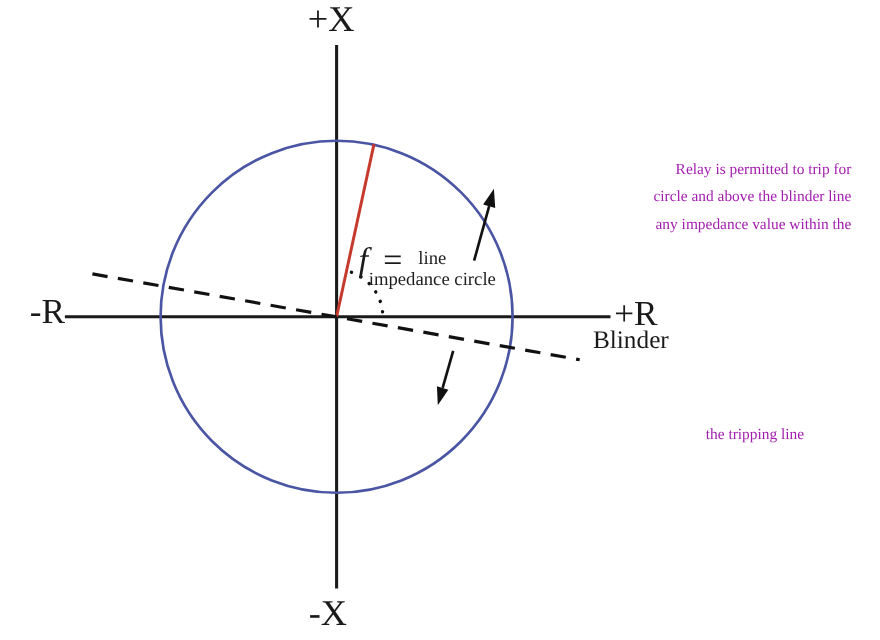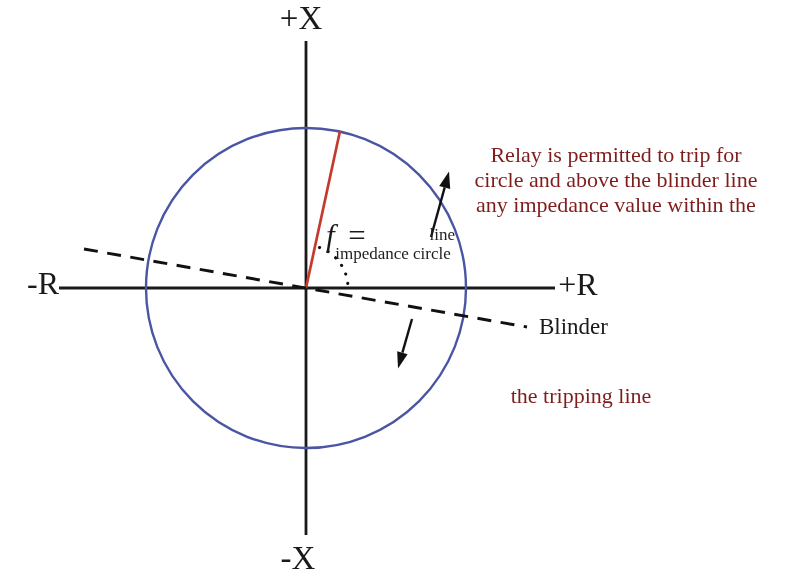--- a/index.html
+++ b/index.html
@@ -25,24 +25,24 @@
     position: absolute;
     white-space: nowrap;
     color: #1a1a1a;
   }
   .axis-lbl {
     font-size: 33px;
     text-align: center;
   }
   .para {
     position: absolute;
-    font-size: 22px;
+    font-size: 14px;
     line-height: 25px;
-    text-align: center;
-    color: #7f1d1d;
+    text-align: right;
+    color: #a21caf;
   }
   .angle-expr {
     font-size: 31px;
     font-style: italic;
     letter-spacing: 2px;
   }
   .angle-note {
     position: absolute;
     font-size: 17px;
     line-height: 19px;
@@ -84,26 +84,26 @@
   </svg>
 
   <div class="lbl axis-lbl" style="left:256px; top:0px; width:90px;">+X</div>
 
   <div class="lbl axis-lbl" style="left:253px; top:540px; width:90px;">-X</div>
 
   <div class="lbl axis-lbl" style="left:8px; top:265px; width:70px; font-size:32px;">-R</div>
 
   <div class="lbl axis-lbl" style="left:543px; top:266px; width:70px; font-size:32px;">+R</div>
 
-  <div class="lbl blinder-lbl" style="left:539px; top:314px;">Blinder</div>
+  <div class="lbl blinder-lbl" style="left:539px; top:296px;">Blinder</div>
 
   <div class="lbl angle-expr" style="left:326px; top:218px;">f =</div>
 
   <div class="angle-note" style="left:331px; top:225px; width:124px;">
-    <span style="display:block;text-align:right;">line</span>
+    <span style="display:block;">line</span>
     <span style="display:block;">impedance circle</span>
   </div>
 
   <div class="para" style="left:458px; top:142px; width:316px;">
     <span style="display:block;">Relay is permitted to trip for</span>
     <span style="display:block;">circle and above the blinder line</span>
     <span style="display:block;">any impedance value within the</span>
   </div>
 
   <div class="para" style="left:431px; top:384px; width:300px; line-height:24px;">

